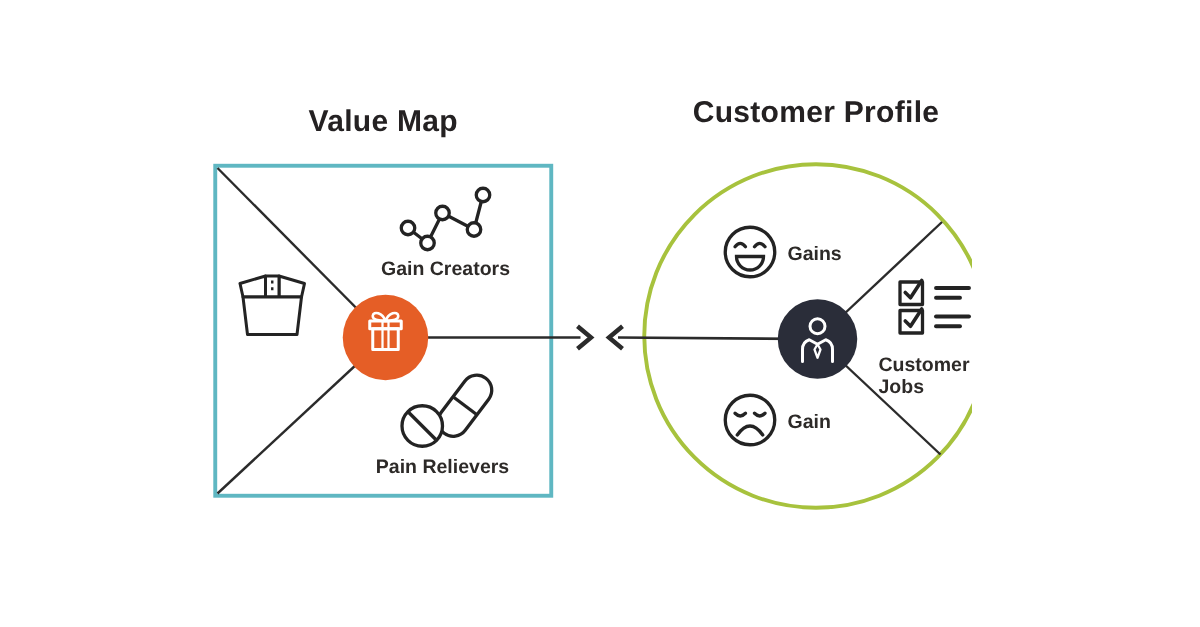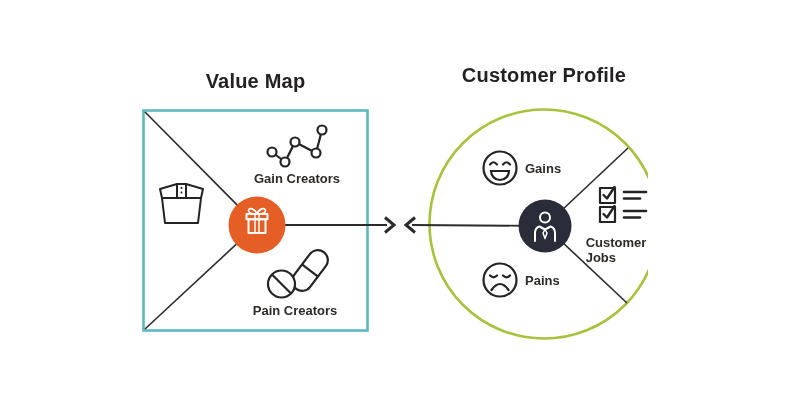--- a/index.html
+++ b/index.html
@@ -114,24 +114,24 @@
       <line x1="24" y1="8" x2="46" y2="8" stroke-width="2.6"></line>
       <line x1="24" y1="14.5" x2="40" y2="14.5" stroke-width="2.6"></line>
       <line x1="24" y1="27" x2="46" y2="27" stroke-width="2.6"></line>
       <line x1="24" y1="33.5" x2="40" y2="33.5" stroke-width="2.6"></line>
     </g>
   </svg>
 
   <div class="label" style="left:297px;top:171px;">Gain Creators</div>
 
 
-  <div class="label" style="left:295px;top:303px;">Pain Creators</div>
+  <div class="label" style="left:295px;top:303px;">Pain Relievers</div>
 
   <div class="label left-align" style="left:525px;top:161px;">Gains</div>
 
-  <div class="label left-align" style="left:525px;top:273px;">Pains</div>
+  <div class="label left-align" style="left:525px;top:273px;">Gain</div>
 
   <div class="label" style="left:616px;top:235px;">
     <div>Customer</div>
     <div>Jobs</div>
   </div>
 
 </div>
 
 </body></html>

